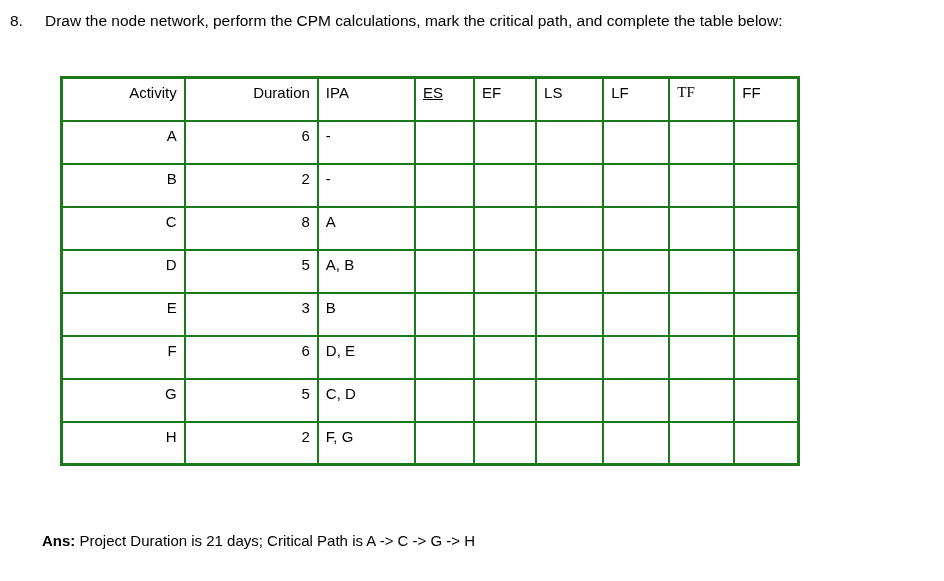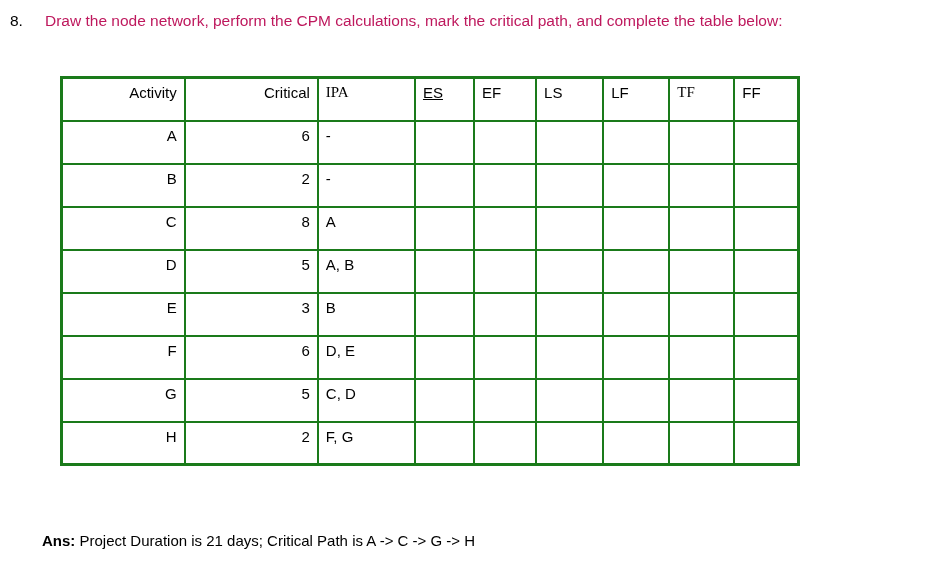--- a/index.html
+++ b/index.html
@@ -29,21 +29,21 @@
     width: 35px;
     flex: 0 0 35px;
     font-size: 15.5px;
     line-height: 25px;
     color: #000;
   }
   .q-text {
     flex: 1 1 auto;
     font-size: 15.5px;
     line-height: 25px;
-    color: #be185d;
+    color: #000000;
     max-width: 880px;
   }
 
   
   .cpm-table-wrap {
     position: absolute;
     left: 60px;
     top: 76px;
   }
   table.cpm {
@@ -111,22 +111,22 @@
       <col class="col-es">
       <col class="col-ef">
       <col class="col-ls">
       <col class="col-lf">
       <col class="col-tf">
       <col class="col-ff">
     </colgroup>
     <thead>
       <tr id="header-row">
           <th class="c-center" style="border-color: rgb(26, 122, 26);">Activity</th>
-          <th class="c-center" style="border-color: rgb(26, 122, 26);">Critical</th>
-          <th class="c-left" style="border-color: rgb(26, 122, 26); font-family: Liberation Serif, serif;">IPA</th>
+          <th class="c-center" style="border-color: rgb(26, 122, 26);">Duration</th>
+          <th class="c-left" style="border-color: rgb(26, 122, 26);">IPA</th>
           <th class="c-left" style="border-color: rgb(26, 122, 26); text-decoration: underline;">ES</th>
           <th class="c-left" style="border-color: rgb(26, 122, 26);">EF</th>
           <th class="c-left" style="border-color: rgb(26, 122, 26);">LS</th>
           <th class="c-left" style="border-color: rgb(26, 122, 26);">LF</th>
           <th class="c-left" style="border-color: rgb(26, 122, 26); font-family: Liberation Serif, serif;">TF</th>
           <th class="c-left" style="border-color: rgb(26, 122, 26);">FF</th>
         </tr>
     </thead>
     <tbody id="table-body">
         <tr>

